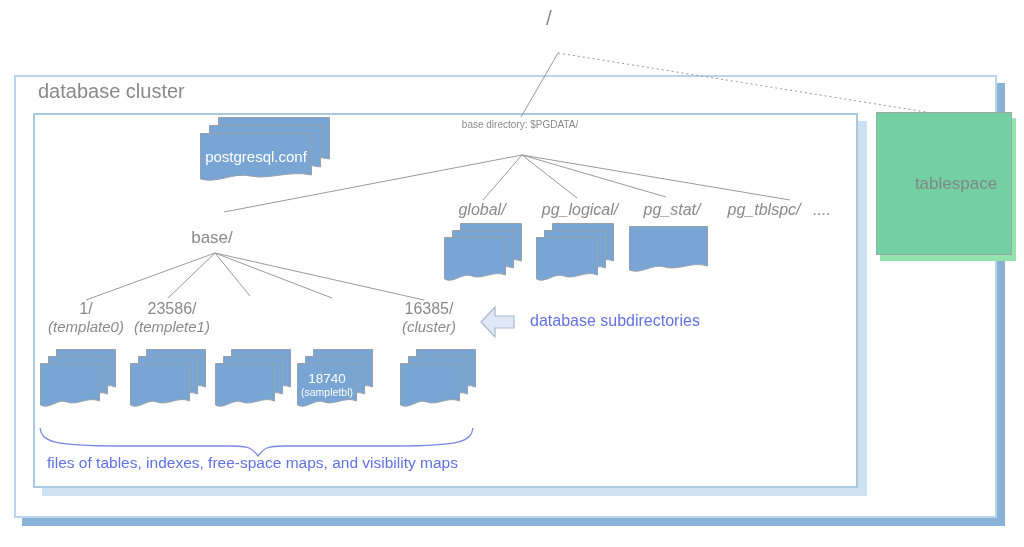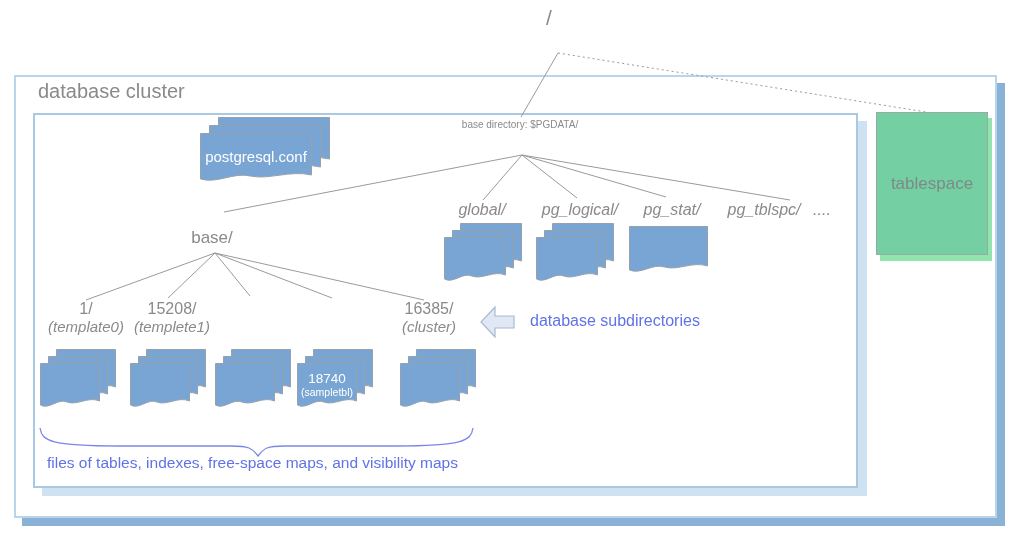--- a/index.html
+++ b/index.html
@@ -19,21 +19,21 @@
   .clabel{transform:translateX(-50%);font-size:16px;font-style:italic;}
   .subdir{position:absolute;transform:translateX(-50%);text-align:center;color:#8a8a8a;
           z-index:3;top:300px;line-height:18px;}
   .subdir .id{font-size:16px;}
   .subdir .nm{font-size:15px;font-style:italic;}
   .blue-note{position:absolute;color:#6072e6;z-index:3;white-space:nowrap;}
   .note-subdirs{left:530px;top:312px;font-size:16px;}
   .note-files{left:47px;top:454px;font-size:15.5px;}
   .tablespace{position:absolute;left:876px;top:112px;width:110px;height:141px;
               background:#74cfa2;border:1px solid #9aa9a2;box-shadow:4px 6px 0 0 #92e4ae;
-              z-index:3;display:flex;align-items:center;justify-content:center;}
+              z-index:3;display:flex;align-items:center;justify-content:center;padding-left:24px;}
   .tablespace span{color:#7f8a86;font-size:17px;}
   .stack-layer{position:absolute;left:0;top:0;z-index:3;}
   .stack-layer svg{position:absolute;overflow:visible;}
   .arrow-svg{position:absolute;left:480px;top:306px;z-index:3;}
 </style>
 </head>
 <body>
 
 <div class="canvas">
 
@@ -70,21 +70,21 @@
   <div class="lbl clabel" style="left:764px;top:201px">pg_tblspc/</div>
   <div class="lbl clabel" style="left:822px;top:201px">....</div>
 
   <div class="lbl base-label">base/</div>
 
   <div class="subdir" style="left:86px">
     <div class="id">1/</div>
     <div class="nm">(template0)</div>
   </div>
   <div class="subdir" style="left:172px">
-    <div class="id">15208/</div>
+    <div class="id">23586/</div>
     <div class="nm">(templete1)</div>
   </div>
   <div class="subdir" style="left:429px">
     <div class="id">16385/</div>
     <div class="nm">(cluster)</div>
   </div>
 
   <svg class="arrow-svg" width="36" height="32">
     <polygon points="34,10 15,10 15,1 1,16 15,31 15,22 34,22" fill="#dfe8f4" stroke="#aab9cf" stroke-width="1.2"></polygon>
   </svg>

